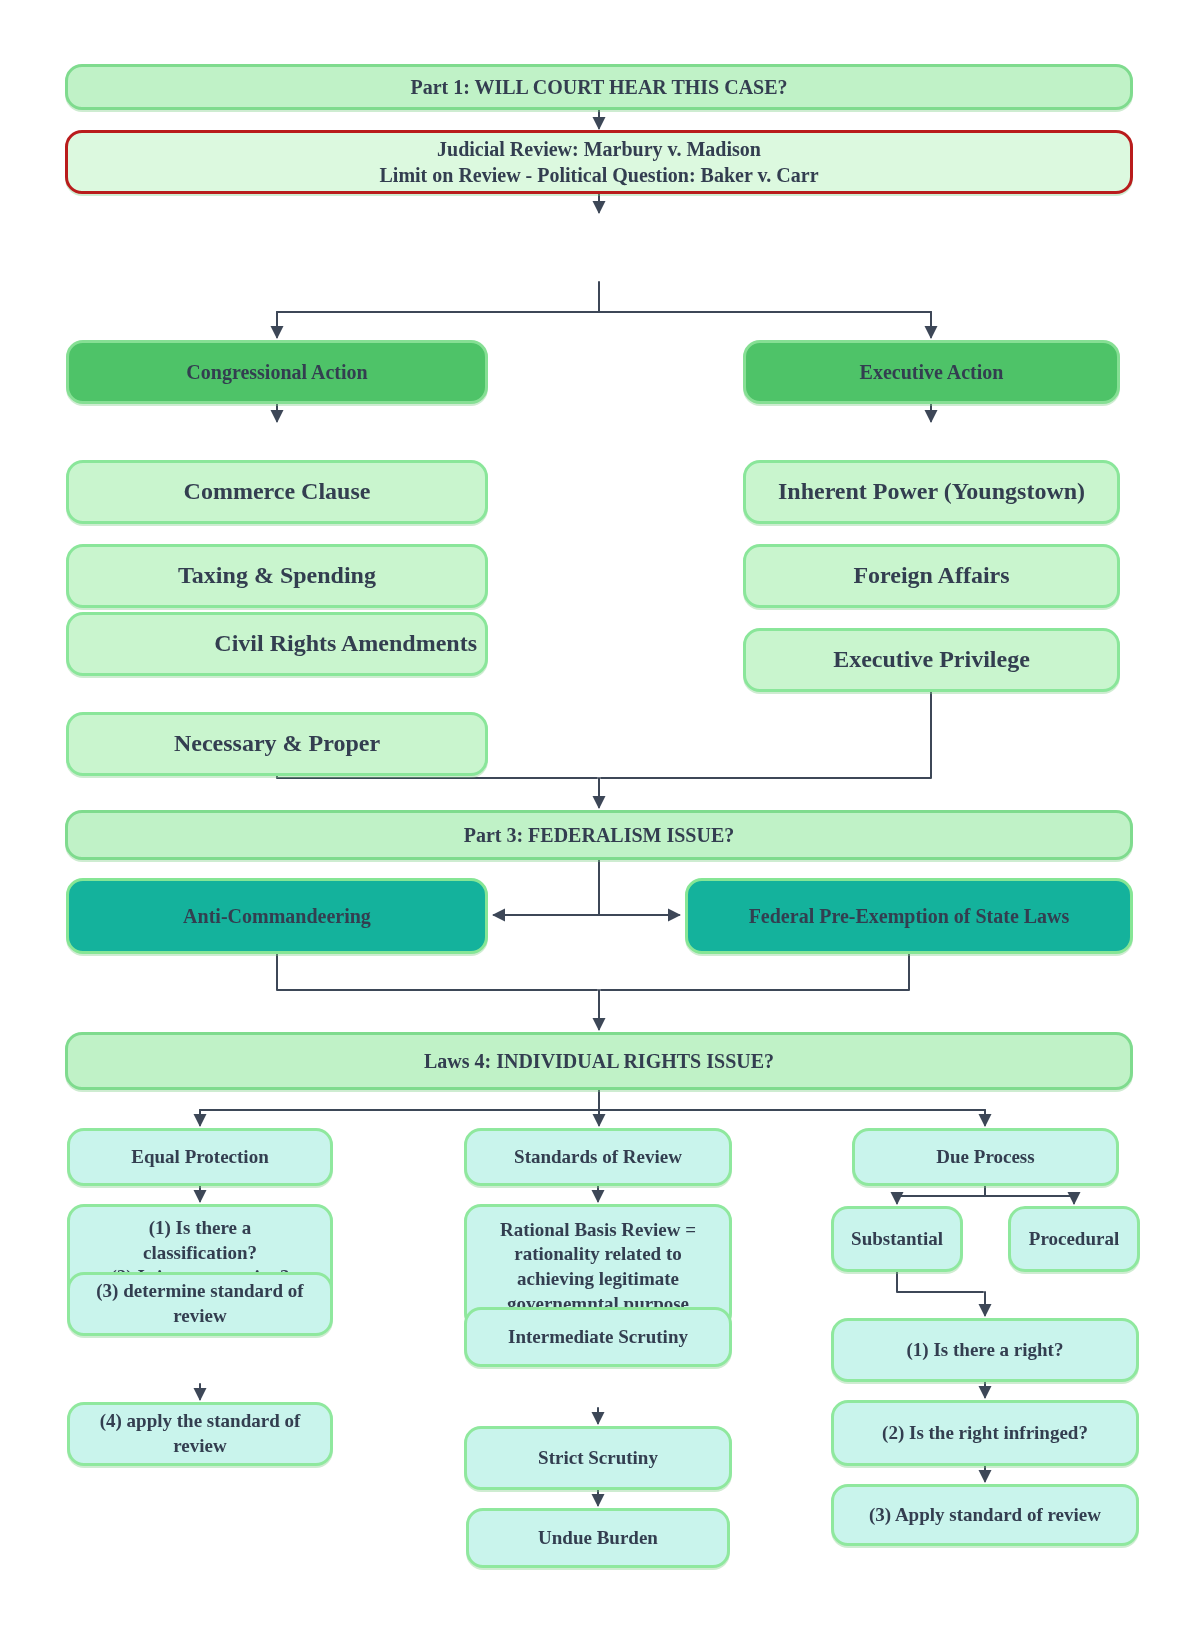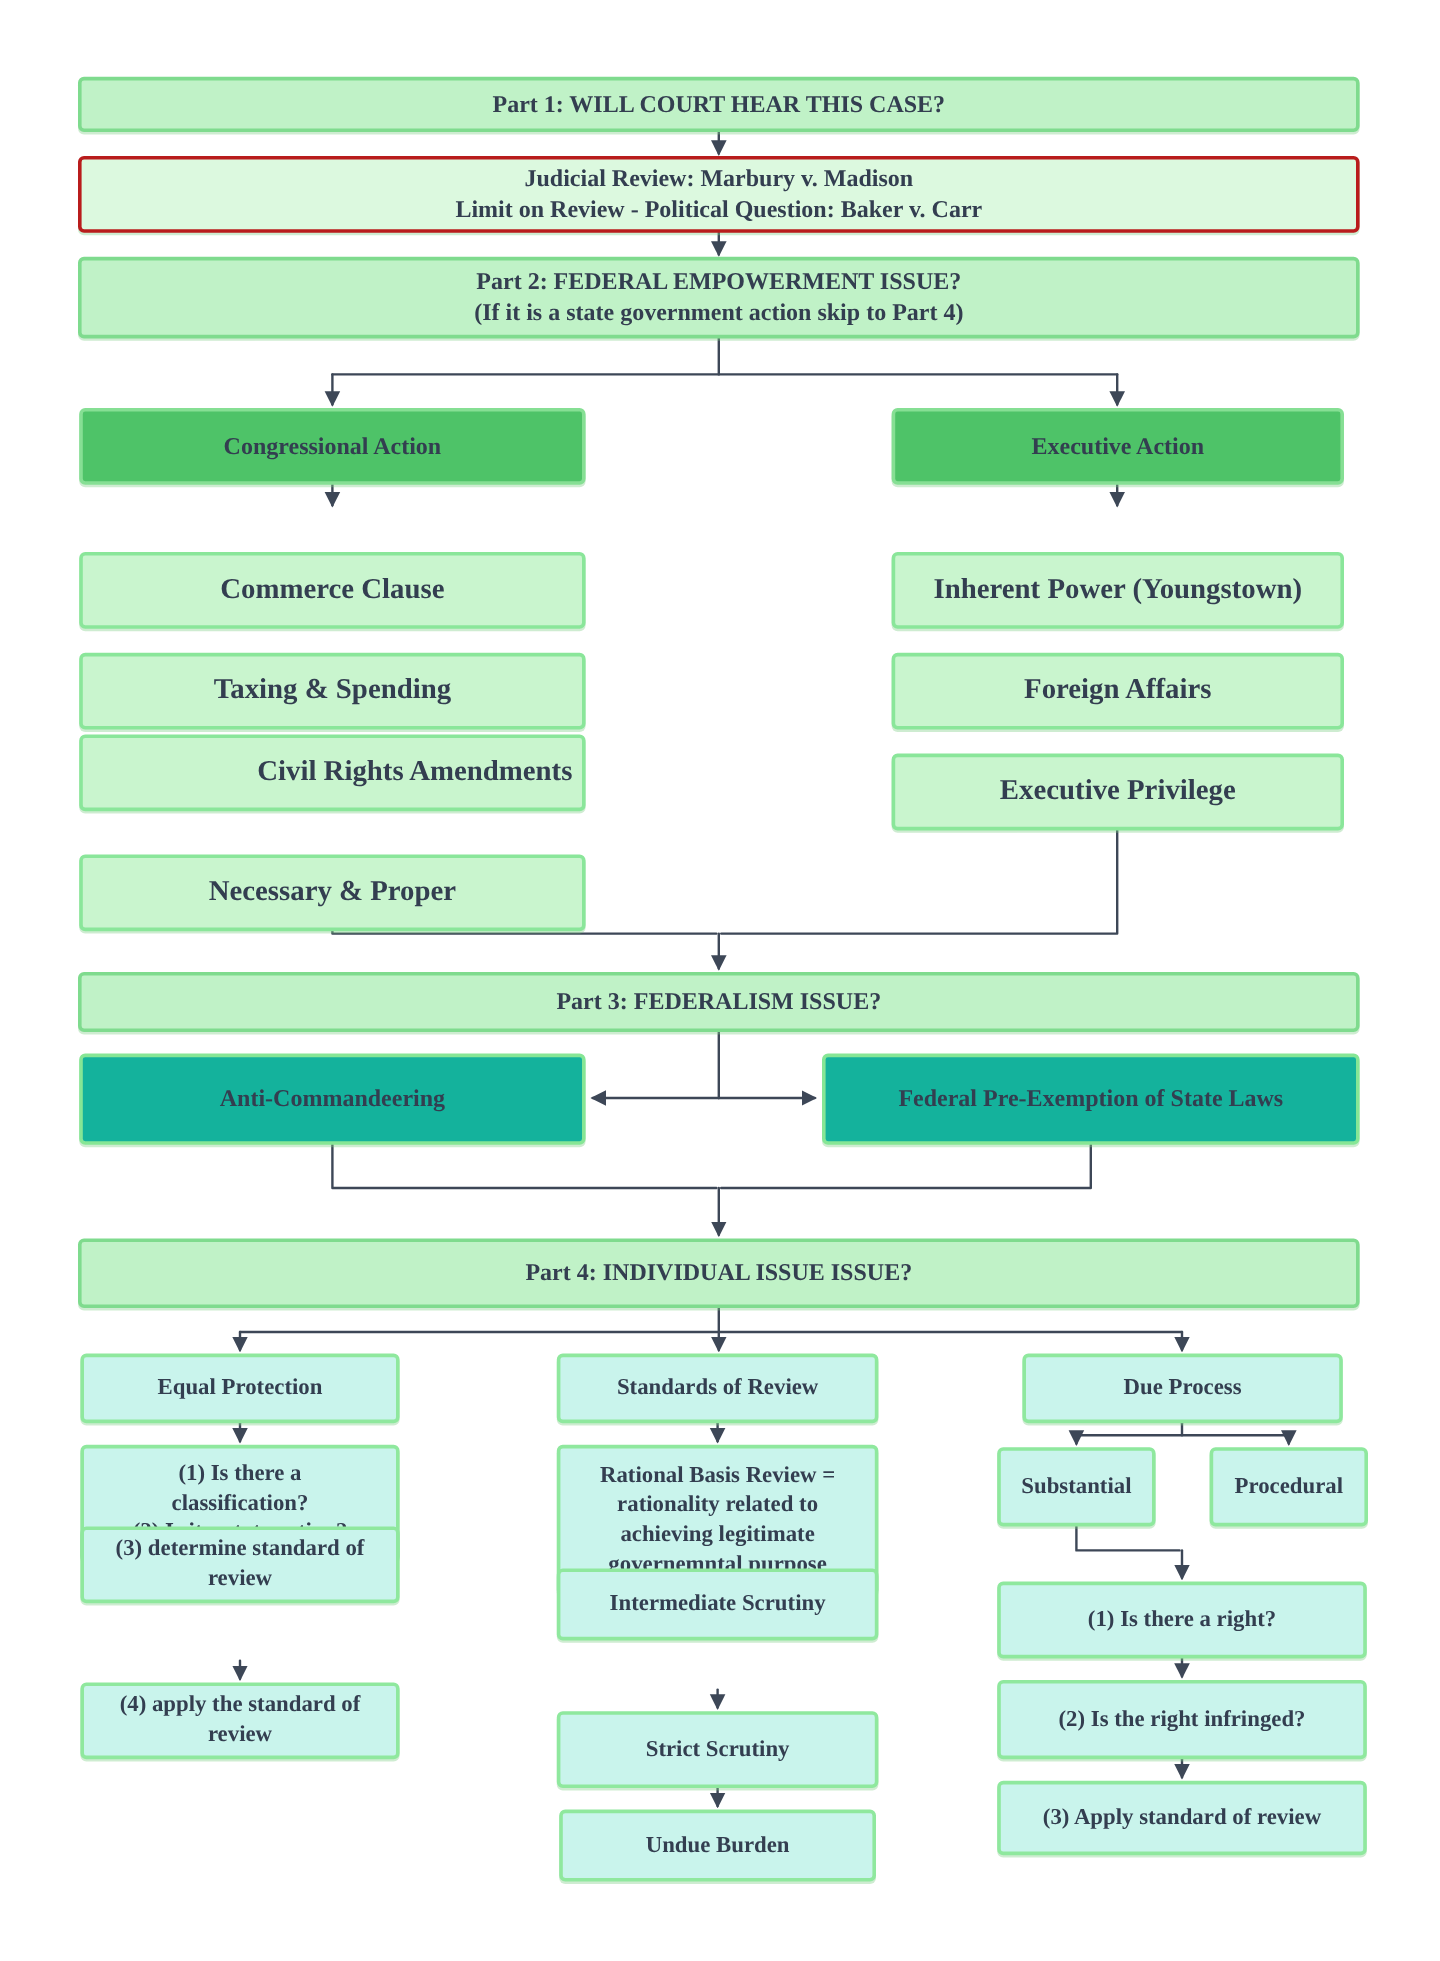--- a/index.html
+++ b/index.html
@@ -4,21 +4,21 @@
 <style>
   html,body{margin:0;padding:0;background:#ffffff;}
   .canvas{
     position:relative;width:1200px;height:1634px;background:#ffffff;
     font-family:"Liberation Serif","DejaVu Serif",serif;
   }
   .connectors{position:absolute;left:0;top:0;width:1200px;height:1634px;}
   .node{
     position:absolute;box-sizing:border-box;
     display:flex;align-items:center;justify-content:center;text-align:center;
-    border-radius:5px;font-weight:bold;color:#333e50;
+    border-radius:17px;font-weight:bold;color:#333e50;
     box-shadow:0 2px 0 rgba(125,205,135,.38);
   }
   .node-label{white-space:pre-line;line-height:1.3;padding:0 8px;}
   .wide-header{background:#c0f2c7;border:3px solid #7fdb8e;font-size:20px;}
   .subtle{background:#dcf9df;border:3px solid #b91c1c;font-size:20px;}
   .action{background:#4ec368;border:3px solid #86df94;font-size:20px;}
   .lg{background:#c9f5ce;border:3px solid #8ae69a;font-size:24px;margin-top:36px;}
   .teal{background:#14b29c;border:3px solid #86e695;font-size:20px;}
   .cyan{background:#c9f4ec;border:3px solid #8fe89e;font-size:19px;}
 
@@ -113,24 +113,20 @@
     </g>
   </svg>
 
   <div class="node wide-header" id="n-part1">
     <span class="node-label">Part 1: WILL COURT HEAR THIS CASE?</span>
   </div>
   <div class="node subtle" id="n-judicial">
     <span class="node-label">Judicial Review: Marbury v. Madison
 Limit on Review - Political Question: Baker v. Carr</span>
   </div>
-  <div class="node wide-header" id="n-part2">
-    <span class="node-label">Part 2: FEDERAL EMPOWERMENT ISSUE?
-(If it is a state government action skip to Part 4)</span>
-  </div>
 
   <div class="node action" id="n-congressional">
     <span class="node-label">Congressional Action</span>
   </div>
   <div class="node lg" id="n-commerce">
     <span class="node-label">Commerce Clause</span>
   </div>
   <div class="node lg" id="n-taxing">
     <span class="node-label">Taxing &amp; Spending</span>
   </div>
@@ -158,21 +154,21 @@
     <span class="node-label">Part 3: FEDERALISM ISSUE?</span>
   </div>
   <div class="node teal" id="n-anticomm">
     <span class="node-label">Anti-Commandeering</span>
   </div>
   <div class="node teal" id="n-fedpre">
     <span class="node-label">Federal Pre-Exemption of State Laws</span>
   </div>
 
   <div class="node wide-header" id="n-part4">
-    <span class="node-label">Part 4: INDIVIDUAL ISSUE ISSUE?</span>
+    <span class="node-label">Laws 4: INDIVIDUAL RIGHTS ISSUE?</span>
   </div>
 
   <div class="node cyan" id="n-equalprot">
     <span class="node-label">Equal Protection</span>
   </div>
   <div class="node cyan" id="n-ep12">
     <span class="node-label">(1) Is there a
 classification?
 (2) Is it a state action?</span>
   </div>

